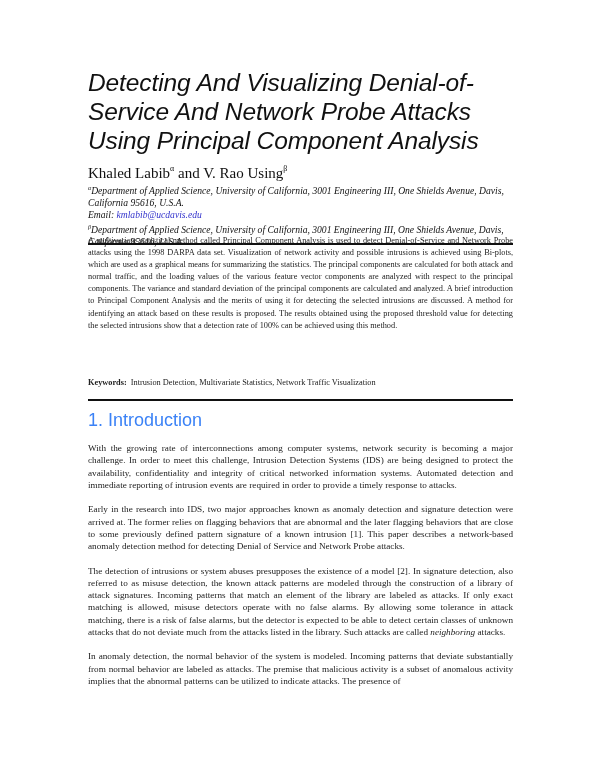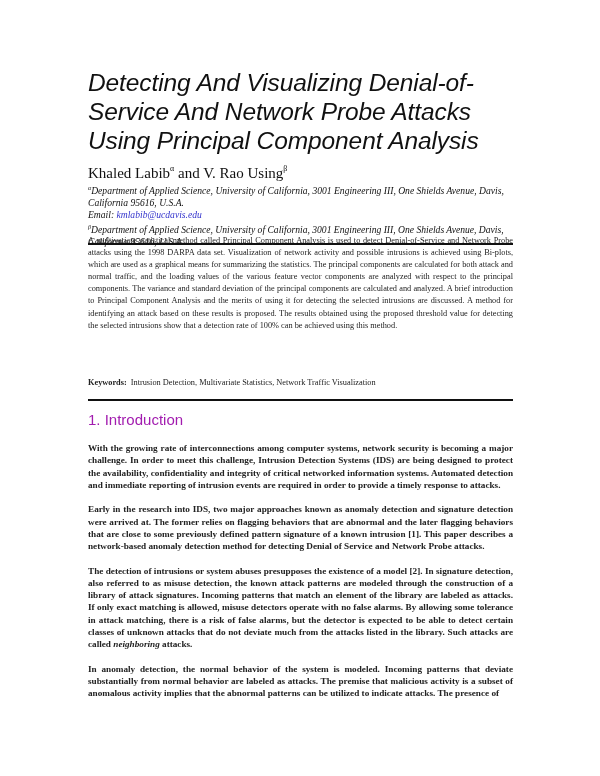--- a/index.html
+++ b/index.html
@@ -15,23 +15,23 @@
   .affil { top: 182px; font-family: "Liberation Serif", serif; font-style: italic; font-size: 9.6px; line-height: 12.1px; }
   .affil sup { font-size: 6px; vertical-align: 4px; font-style: italic; }
   .affil a { color: #3333cc; }
   .rule { position: absolute; left: 88px; width: 425px; height: 2px; background: #111; }
   .abstract {
     top: 235px; font-family: "Liberation Serif", serif; font-size: 8.3px; line-height: 12.1px;
     text-align: justify; color: #222;
   }
   .keywords { top: 377px; font-family: "Liberation Serif", serif; font-size: 8.3px; line-height: 12px; color: #222; }
   .keywords b { font-weight: bold; margin-right: 4px; }
-  .section { top: 411px; font-family: "Liberation Sans", sans-serif; font-size: 15px; line-height: 18px; color: #a21caf; }
+  .section { top: 411px; font-family: "Liberation Sans", sans-serif; font-size: 18px; line-height: 18px; color: #3b82f6; }
   .body { top: 442px; font-family: "Liberation Serif", serif; font-size: 9.2px; line-height: 12.25px; text-align: justify; color: #222; }
-  .body p { margin: 0 0 12.3px 0; font-weight: bold; }
+  .body p { margin: 0 0 12.3px 0; }
   .body i { font-style: italic; }
 </style>
 </head>
 <body>
 
 <div class="page">
 
   <div class="col title">Detecting And Visualizing Denial-of-Service And Network Probe Attacks Using Principal Component Analysis</div>
 
   <div class="col authors">

